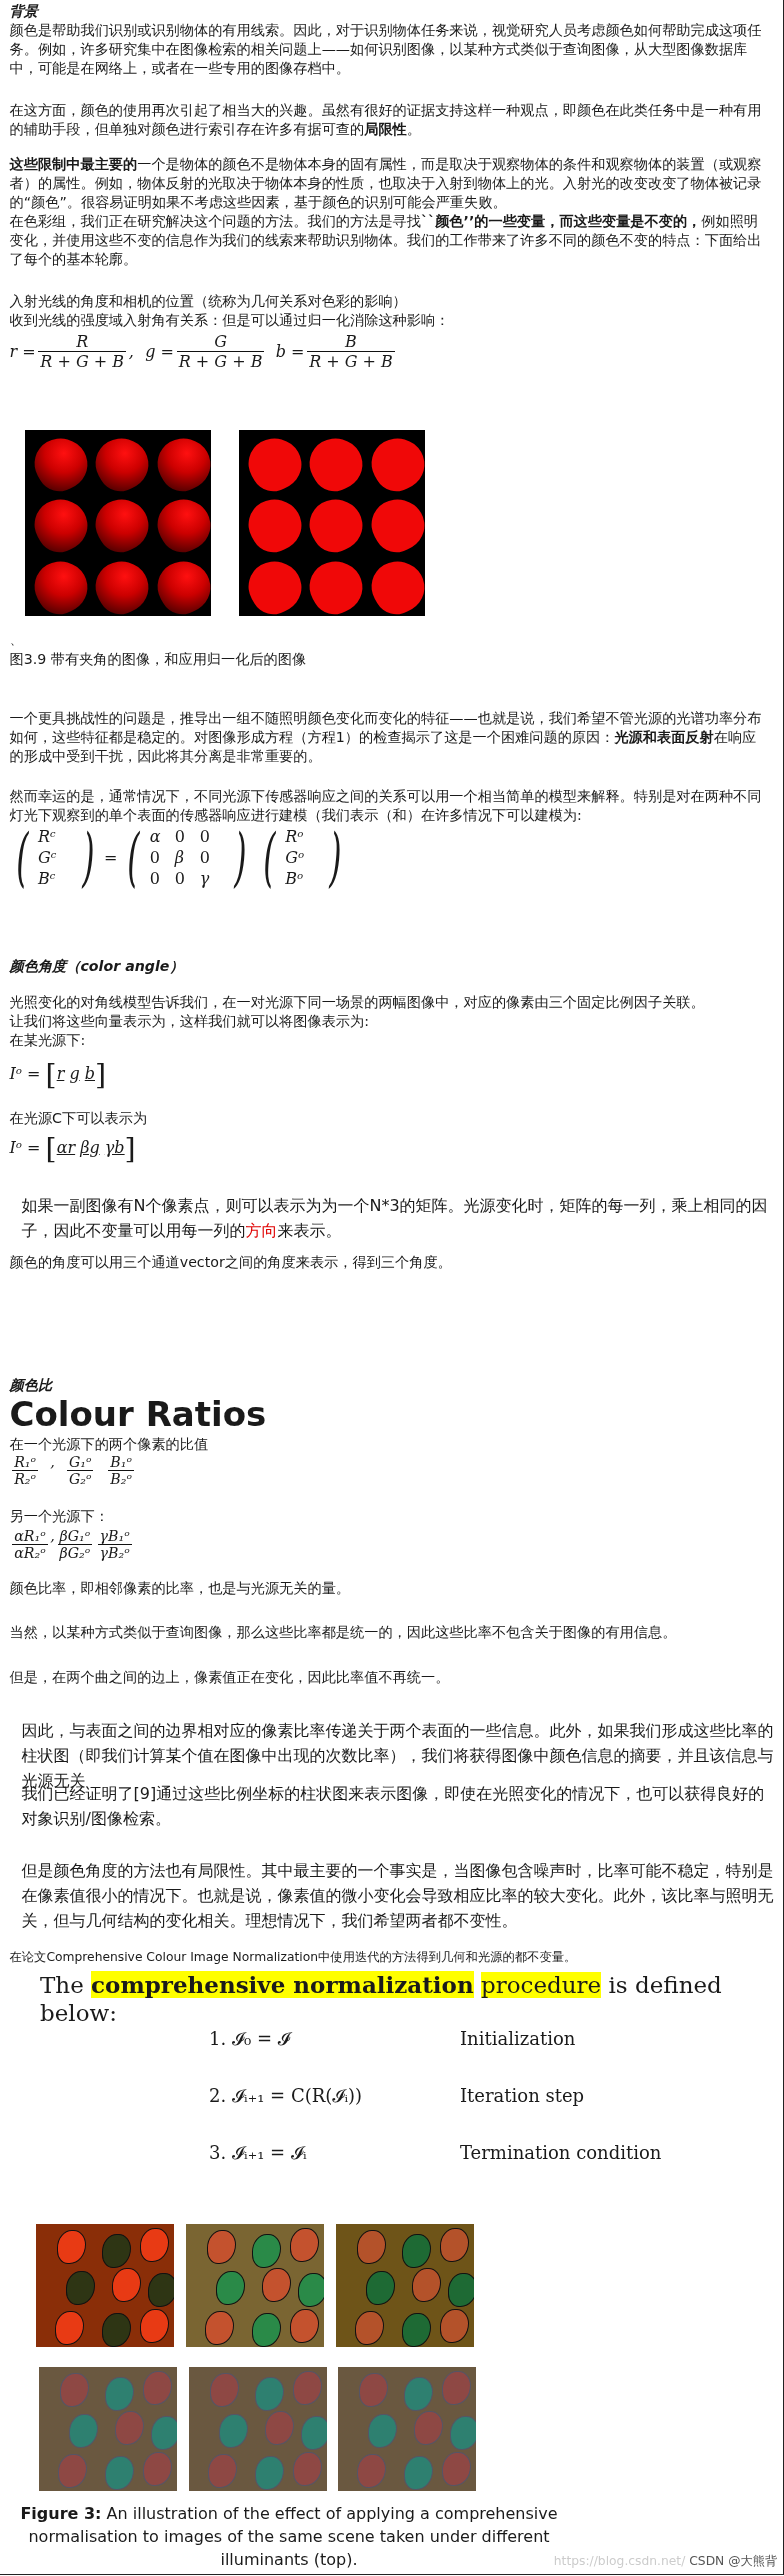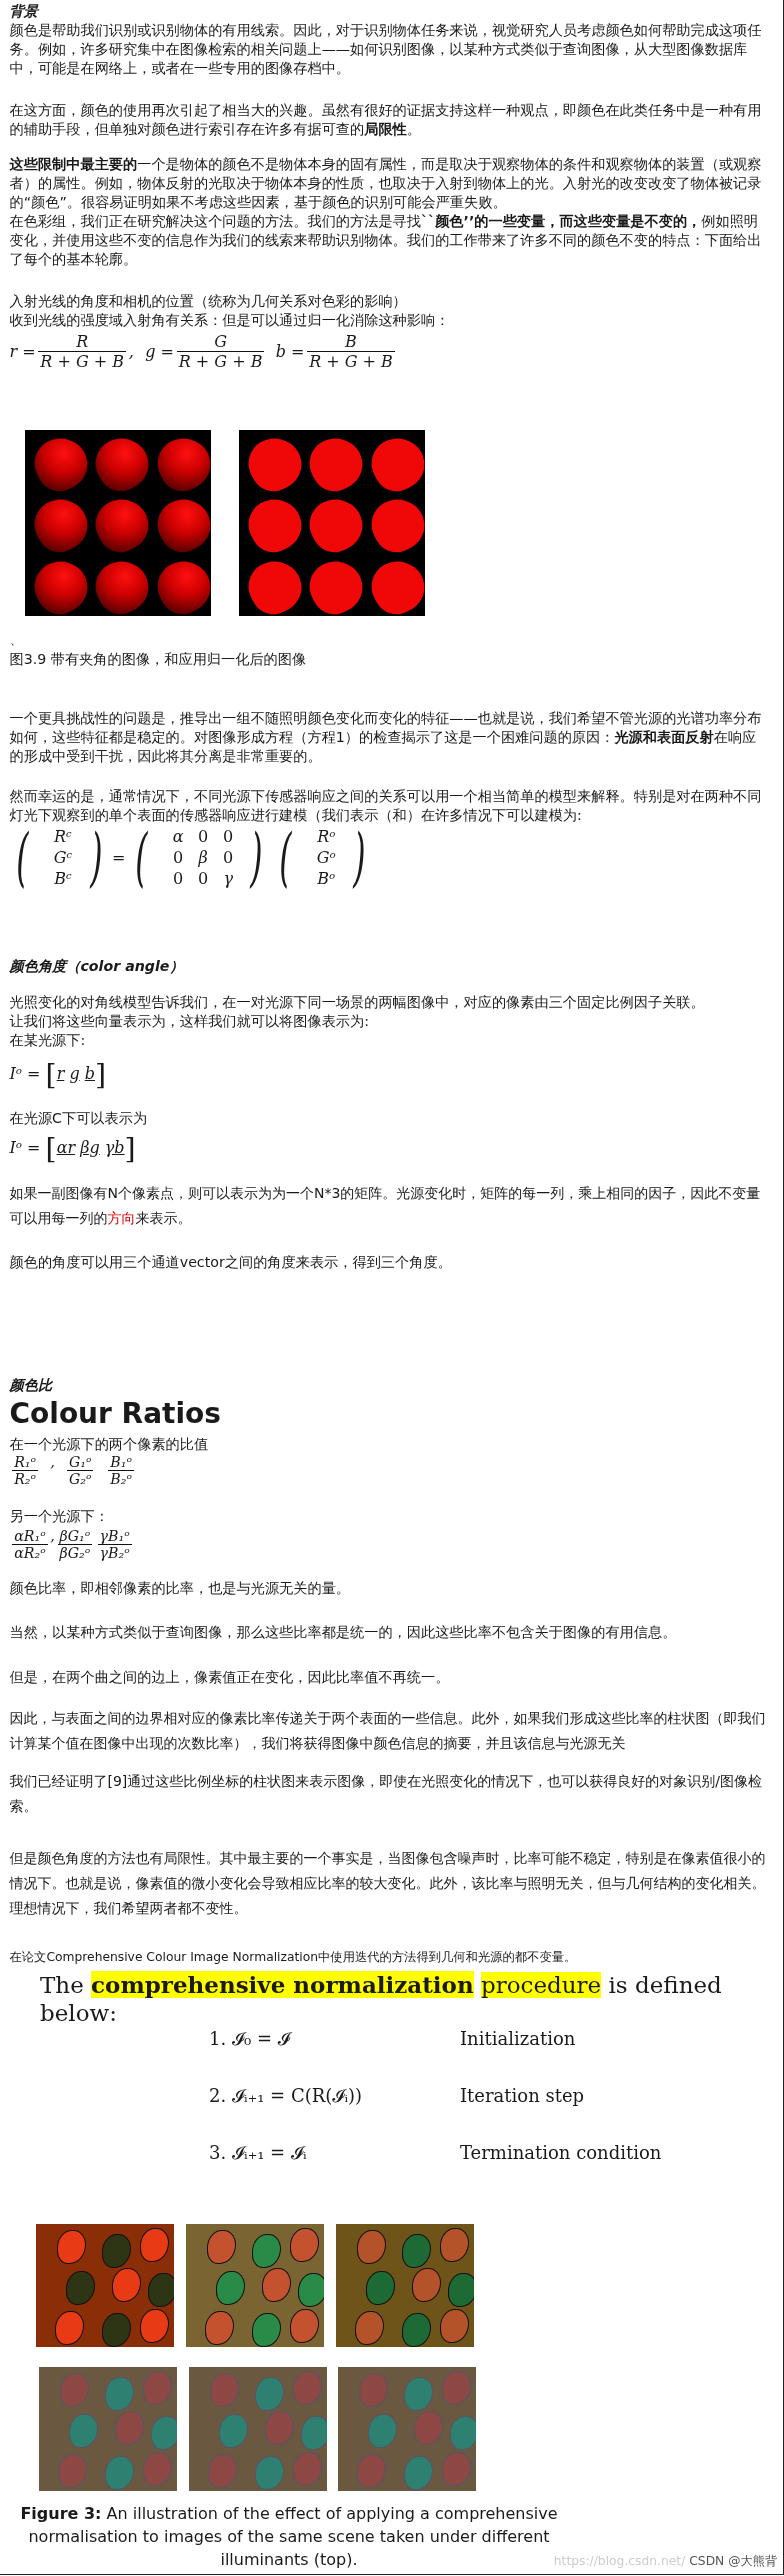--- a/index.html
+++ b/index.html
@@ -2,43 +2,43 @@
 <html style="font-size:15px"><head>
 <meta charset="utf-8">
 <style>
   html, body { margin: 0; padding: 0; background: #ffffff; }
   body { width: 785px; height: 2576px; position: relative; overflow: hidden;
          font-family: "DejaVu Sans", sans-serif; color: #1a1a1a; }
   .frame { position: absolute; left: 0; top: 0; width: 783px; height: 2574px;
            border-right: 0.9px solid #222; border-bottom: 1.9px solid #222; }
   .abs { position: absolute; left: 9.5px; }
   .t { font-size: 14.2px; line-height: 19px; margin: 0; white-space: normal; width: 758px; }
-  .tl { font-size: 14px; line-height: 25px; margin: 0; width: 758px; }
+  .tl { font-size: 16px; line-height: 25px; margin: 12px; width: 758px; }
   b { font-weight: bold; }
   .h-small { font-size: 14.2px; font-weight: bold; font-style: italic; }
-  .h-big { font-size: 28px; font-weight: bold; line-height: 34px; }
+  .h-big { font-size: 34px; font-weight: bold; line-height: 34px; }
   .math { font-family: "DejaVu Serif", serif; font-style: italic; font-size: 16px; }
   .frac { display: inline-flex; flex-direction: column; align-items: center; vertical-align: middle; margin: 0 2.8px; }
   .frac .num { padding: 0 1.9px; }
   .frac .den { border-top: 1.1px solid #111; padding: 0 1.9px; }
   .red { color: #e00000; }
   .hl { background: #ffff00; }
   .figcap { font-size: 14.2px; }
   .sphere-panel { position: absolute; width: 186px; height: 186px; background: #000; }
   .sphere { position: absolute; width: 52px; height: 52px; border-radius: 50% 55% 50% 45%;
             transform: rotate(-30deg); }
   .shaded { background: radial-gradient(circle at 65% 35%, #ff1010 0%, #cc0000 40%, #5a0000 80%, #200000 100%); }
   .flat { background: #f00808; }
   .paisley { position: absolute; width: 138px; height: 123px; overflow: hidden; }
   .motif { position: absolute; width: 26.5px; height: 32px; border-radius: 55% 45% 60% 40%; border: 1.9px solid #111; }
   .cap3 { position: absolute; left: 19px; width: 540px; text-align: center; font-size: 16px; line-height: 23px; }
   .watermark { position: absolute; right: 7.6px; bottom: 5.7px; font-size: 12.3px; color: #bbb; }
   .watermark span { color: #555; }
   .paren { font-family: "DejaVu Serif", serif; font-size: 63px; line-height: 63px; font-weight: 100; transform: scaleX(0.5); display: inline-block; }
-  .mgrid { display: grid; grid-auto-rows: 21px; align-items: center; text-align: center; margin-left: 8px; }
+  .mgrid { display: grid; grid-auto-rows: 21px; align-items: center; text-align: left; }
   .brk { font-family: "DejaVu Serif", serif; font-size: 28.4px; font-style: normal; vertical-align: middle; }
   .u { text-decoration: underline; }
 </style>
 </head>
 <body>
 
 <div class="frame"></div>
 
 <div class="abs" style="top:1.9px;">
   <div class="h-small" style="line-height:19px;">背景</div>

